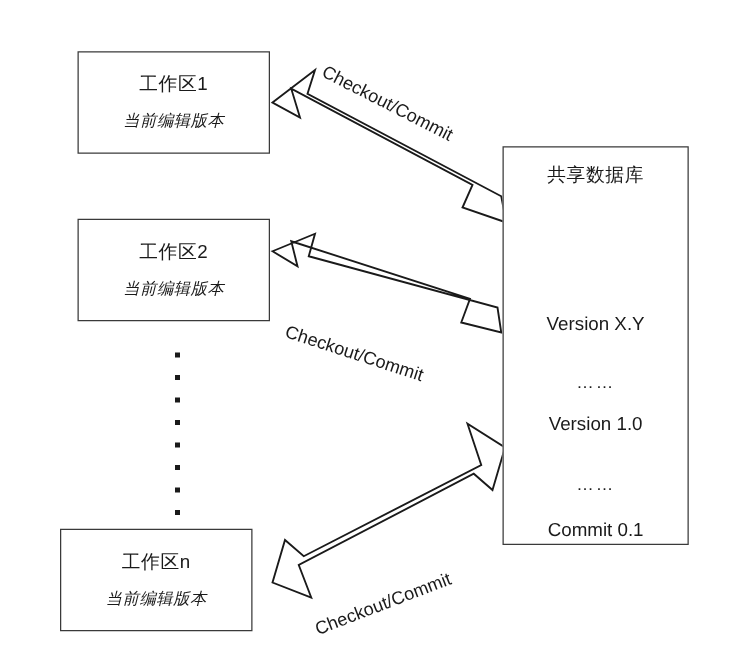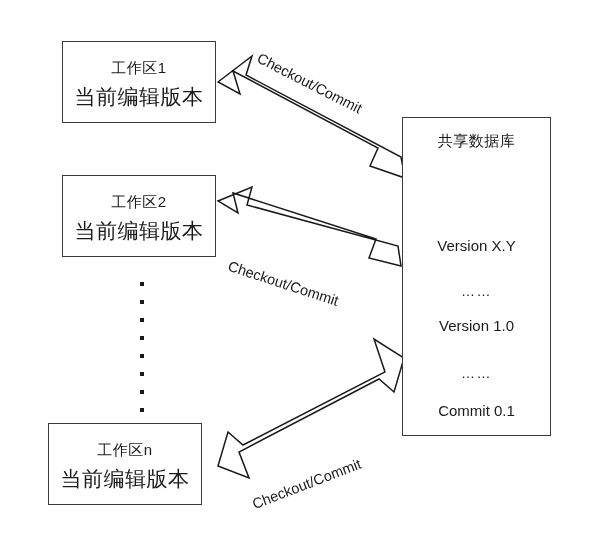--- a/index.html
+++ b/index.html
@@ -42,31 +42,32 @@
     height: 82px;
   }
   .ws-title {
     font-size: 15px;
     line-height: 20px;
     letter-spacing: 0.5px;
     margin-bottom: 9px;
     white-space: nowrap;
   }
   .ws-sub {
-    font-size: 21px;
+    font-size: 13px;
     line-height: 20px;
     letter-spacing: 0.5px;
     white-space: nowrap;
+    font-style: italic;
   }
   .db-box {
     left: 402px;
     top: 117px;
     width: 149px;
     height: 319px;
-    justify-content: flex-start;
+    justify-content: space-between;
     padding-top: 0;
   }
   .db-title {
     font-size: 15px;
     line-height: 20px;
     letter-spacing: 0.5px;
     margin-top: 13px;
     white-space: nowrap;
   }
   .db-list {

